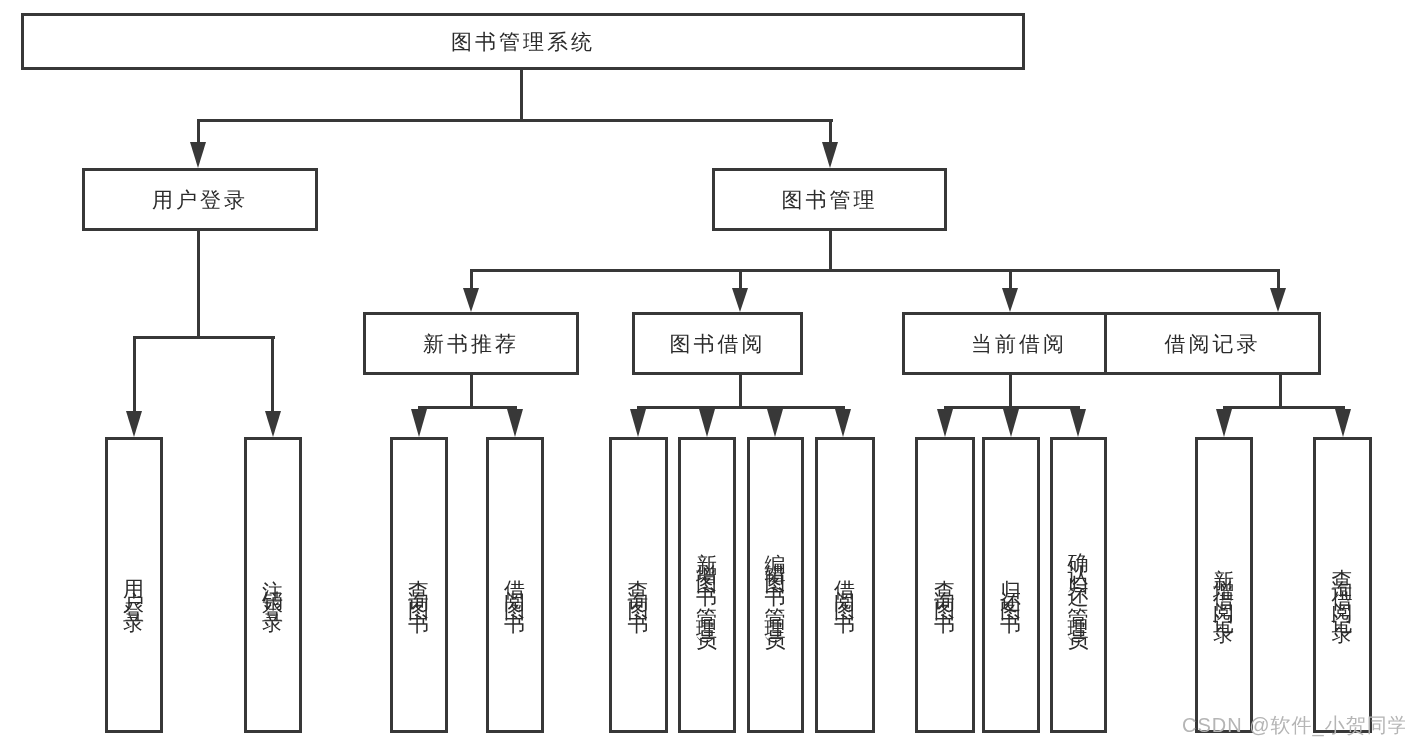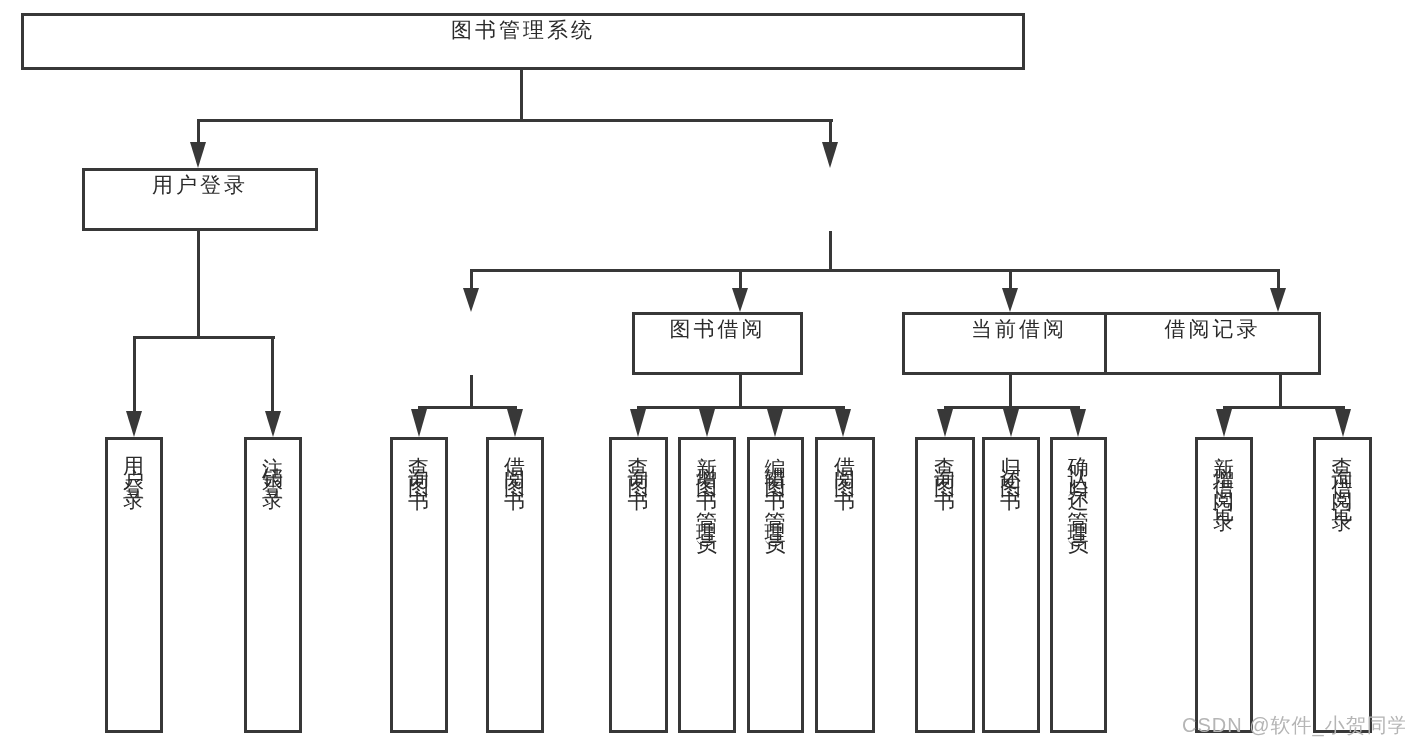--- a/index.html
+++ b/index.html
@@ -2,21 +2,21 @@
 <html><head>
 <meta charset="utf-8">
 <style>
   html,body{margin:0;padding:0;background:#ffffff;}
   .stage{
     position:relative;width:1405px;height:747px;background:#ffffff;
     font-family:"Liberation Sans","DejaVu Sans",sans-serif;color:#2b2b2b;overflow:hidden;
   }
   .box{
     position:absolute;box-sizing:border-box;background:#ffffff;
-    border:3px solid #383838;display:flex;align-items:flex-start;justify-content:center;
+    border:3px solid #383838;display:flex;align-items:center;justify-content:center;
   }
   .hbox .label{
     font-size:21px;letter-spacing:3px;white-space:nowrap;color:#2b2b2b;
   }
   .vbox .label{
     writing-mode:vertical-rl;text-orientation:mixed;
     font-size:21px;letter-spacing:11px;line-height:1.1;color:#2b2b2b;
   }
   .line{position:absolute;background:#383838;}
   .arrow{
@@ -41,39 +41,45 @@
   <div class="line" style="left:520px;top:70px;width:3px;height:51px"></div>
   <div class="line" style="left:197px;top:119px;width:636px;height:3px"></div>
   <div class="line" style="left:197px;top:121px;width:3px;height:24px"></div>
   <div class="line" style="left:829px;top:121px;width:3px;height:24px"></div>
   <div class="arrow" style="left:190px;top:142px"></div>
   <div class="arrow" style="left:822px;top:142px"></div>
 
   <div class="box hbox" style="left:82px;top:168px;width:236px;height:63px">
     <span class="label">用户登录</span>
   </div>
+  <div class="box hbox" style="left:712px;top:168px;width:235px;height:63px">
+    <span class="label">图书管理</span>
+  </div>
 
   <div class="line" style="left:197px;top:231px;width:3px;height:107px"></div>
   <div class="line" style="left:133px;top:336px;width:142px;height:3px"></div>
   <div class="line" style="left:133px;top:338px;width:3px;height:76px"></div>
   <div class="line" style="left:271px;top:338px;width:3px;height:76px"></div>
   <div class="arrow" style="left:126px;top:411px"></div>
   <div class="arrow" style="left:265px;top:411px"></div>
 
   <div class="line" style="left:829px;top:231px;width:3px;height:40px"></div>
   <div class="line" style="left:470px;top:269px;width:810px;height:3px"></div>
   <div class="line" style="left:470px;top:271px;width:3px;height:18px"></div>
   <div class="line" style="left:739px;top:271px;width:3px;height:18px"></div>
   <div class="line" style="left:1009px;top:271px;width:3px;height:18px"></div>
   <div class="line" style="left:1277px;top:271px;width:3px;height:18px"></div>
   <div class="arrow" style="left:463px;top:288px;border-top-width:24px"></div>
   <div class="arrow" style="left:732px;top:288px;border-top-width:24px"></div>
   <div class="arrow" style="left:1002px;top:288px;border-top-width:24px"></div>
   <div class="arrow" style="left:1270px;top:288px;border-top-width:24px"></div>
 
+  <div class="box hbox" style="left:363px;top:312px;width:216px;height:63px">
+    <span class="label">新书推荐</span>
+  </div>
   <div class="box hbox" style="left:632px;top:312px;width:171px;height:63px">
     <span class="label">图书借阅</span>
   </div>
   <div class="box hbox" style="left:902px;top:312px;width:234px;height:63px">
     <span class="label">当前借阅</span>
   </div>
   <div class="box hbox" style="left:1104px;top:312px;width:217px;height:63px">
     <span class="label">借阅记录</span>
   </div>
 

